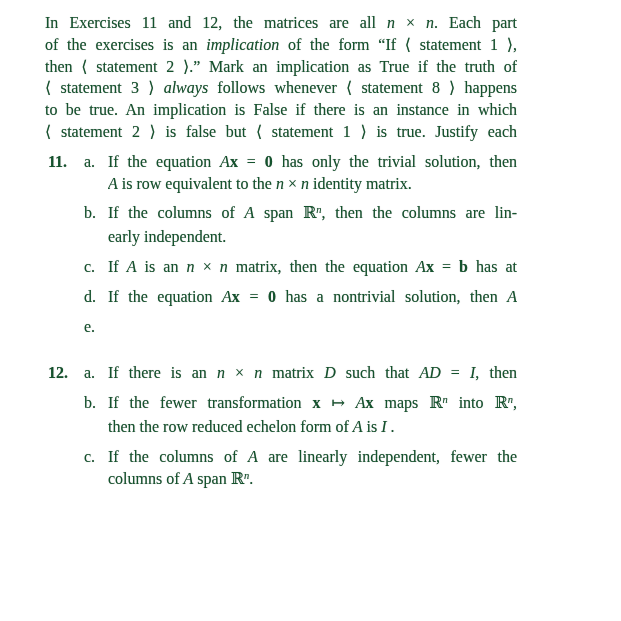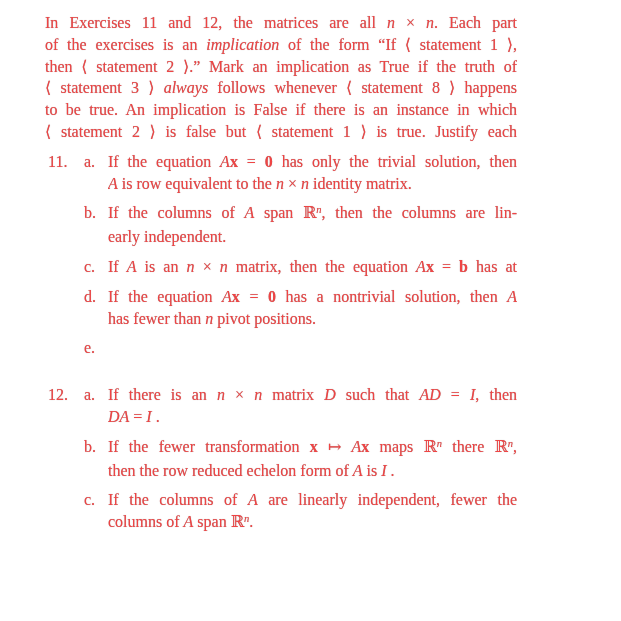--- a/index.html
+++ b/index.html
@@ -33,42 +33,42 @@
     text-align-last: justify;
   }
   .exercise { margin-top: 0; }
   .part {
     display: grid;
     grid-template-columns: 39px 24px 409px;
     margin-top: 8px;
   }
   .exercise.second { margin-top: 25px; }
   .num {
-    font-weight: 400;
+    font-weight: 700;
     font-size: 16px;
     line-height: 21.8px;
     padding-left: 3px;
   }
   .lbl {
     font-size: 16px;
     line-height: 21.8px;
   }
   .seg-i  { font-style: italic; }
   .seg-b  { font-weight: 700; }
   .seg-isup {
     font-style: italic;
     font-size: 10.5px;
     position: relative;
     top: -5px;
   }
 </style>
 </head>
 <body style="background: rgb(255, 255, 255);">
 
-<div class="page" style="color: #ef4444;">
+<div class="page" style="color: #14532d;">
 
   <div class="intro">
       <div class="line just"><span>In Exercises 11 and 12, the matrices are all </span><span class="seg-i">n</span><span> × </span><span class="seg-i">n</span><span>. Each part</span></div>
       <div class="line just"><span>of the exercises is an </span><span class="seg-i">implication</span><span> of the form “If ⟨ statement 1 ⟩,</span></div>
       <div class="line just"><span>then ⟨ statement 2 ⟩.” Mark an implication as True if the truth of</span></div>
       <div class="line just"><span>⟨ statement 3 ⟩ </span><span class="seg-i">always</span><span> follows whenever ⟨ statement 8 ⟩ happens</span></div>
       <div class="line just"><span>to be true. An implication is False if there is an instance in which</span></div>
       <div class="line just"><span>⟨ statement 2 ⟩ is false but ⟨ statement 1 ⟩ is true.  Justify each</span></div>
     </div>
 
@@ -94,43 +94,41 @@
       <div class="lbl">c.</div>
       <div class="txt">
           <div class="line just"><span>If </span><span class="seg-i">A</span><span> is an </span><span class="seg-i">n</span><span> × </span><span class="seg-i">n</span><span> matrix, then the equation </span><span class="seg-i">A</span><span class="seg-b">x</span><span> = </span><span class="seg-b">b</span><span> has at</span></div>
         </div>
     </div>
     <div class="part">
       <div class="num"></div>
       <div class="lbl">d.</div>
       <div class="txt">
           <div class="line just"><span>If the equation </span><span class="seg-i">A</span><span class="seg-b">x</span><span> = </span><span class="seg-b">0</span><span> has a nontrivial solution, then </span><span class="seg-i">A</span></div>
-          <div class="line"><span>has fewer than </span><span class="seg-i">n</span><span> pivot positions.</span></div>
         </div>
     </div>
     <div class="part">
       <div class="num"></div>
       <div class="lbl">e.</div>
     </div>
   </div>
 
   <div class="exercise second">
     <div class="part">
       <div class="num">12.</div>
       <div class="lbl">a.</div>
       <div class="txt">
           <div class="line just"><span>If there is an </span><span class="seg-i">n</span><span> × </span><span class="seg-i">n</span><span> matrix </span><span class="seg-i">D</span><span> such that </span><span class="seg-i">AD</span><span> = </span><span class="seg-i">I</span><span>, then</span></div>
-          <div class="line"><span class="seg-i">DA</span><span> = </span><span class="seg-i">I</span><span> .</span></div>
         </div>
     </div>
     <div class="part">
       <div class="num"></div>
       <div class="lbl">b.</div>
       <div class="txt">
-          <div class="line just"><span>If the fewer transformation </span><span class="seg-b">x</span><span> ↦ </span><span class="seg-i">A</span><span class="seg-b">x</span><span> maps ℝ</span><span class="seg-isup">n</span><span> there ℝ</span><span class="seg-isup">n</span><span>,</span></div>
+          <div class="line just"><span>If the fewer transformation </span><span class="seg-b">x</span><span> ↦ </span><span class="seg-i">A</span><span class="seg-b">x</span><span> maps ℝ</span><span class="seg-isup">n</span><span> into ℝ</span><span class="seg-isup">n</span><span>,</span></div>
           <div class="line"><span>then the row reduced echelon form of </span><span class="seg-i">A</span><span> is </span><span class="seg-i">I</span><span> .</span></div>
         </div>
     </div>
     <div class="part">
       <div class="num"></div>
       <div class="lbl">c.</div>
       <div class="txt">
           <div class="line just"><span>If the columns of </span><span class="seg-i">A</span><span> are linearly independent, fewer the</span></div>
           <div class="line"><span>columns of </span><span class="seg-i">A</span><span> span ℝ</span><span class="seg-isup">n</span><span>.</span></div>
         </div>

